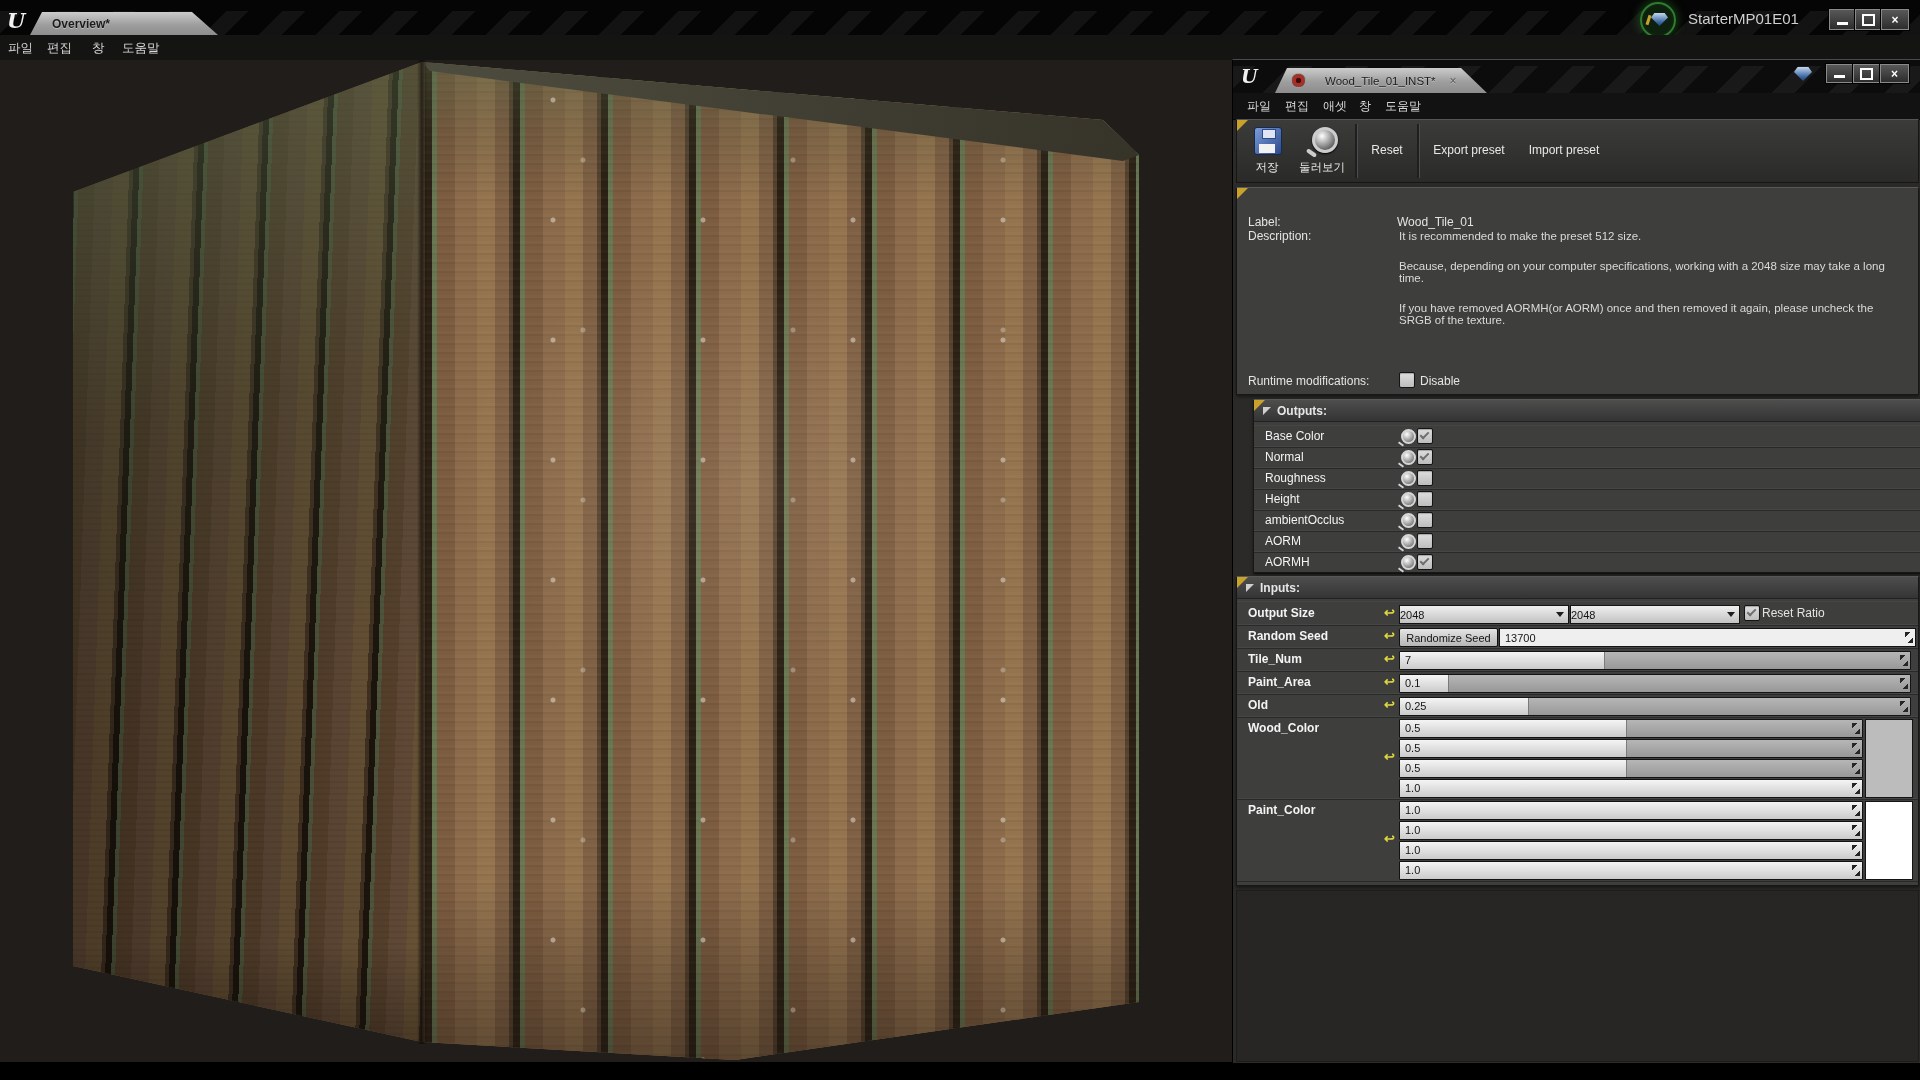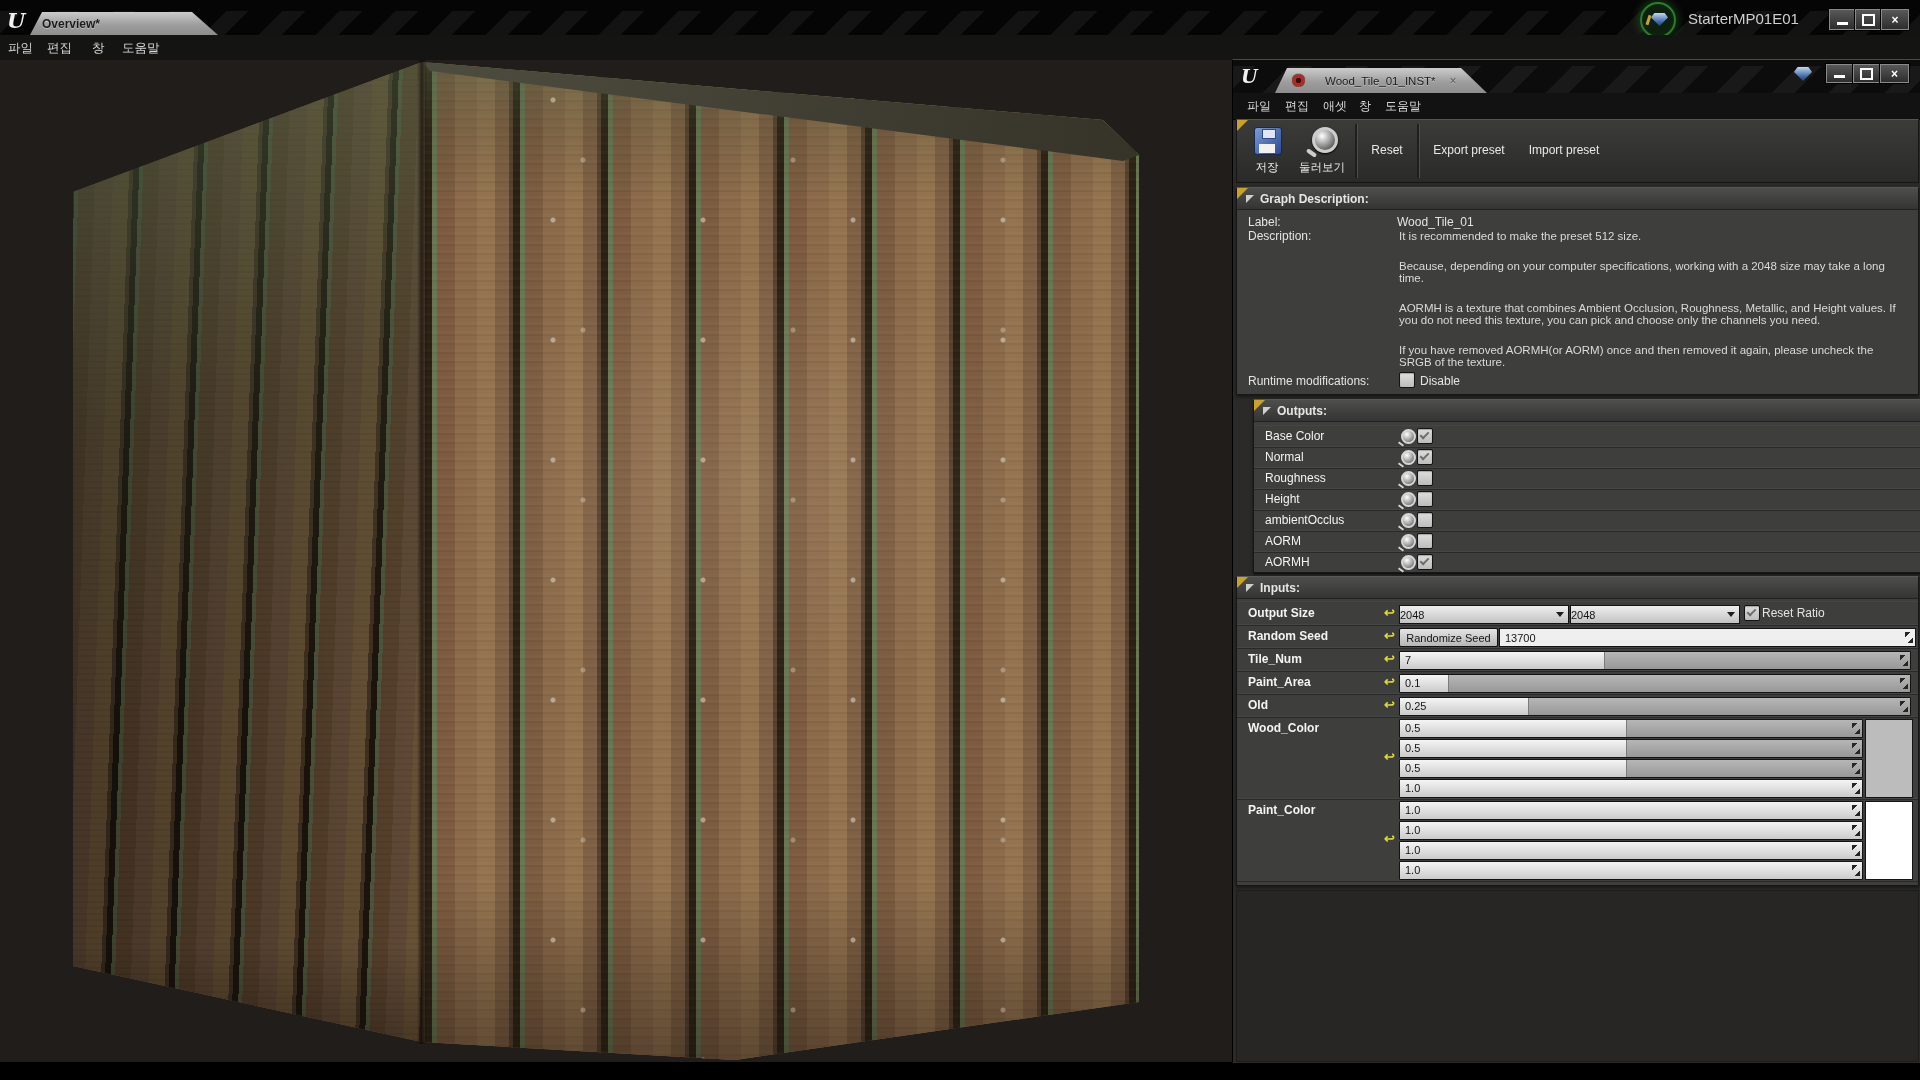--- a/index.html
+++ b/index.html
@@ -76,21 +76,21 @@
 </style>
 </head>
 <body>
 
 <div class="screen">
 
   <div class="abs" style="left:0;top:0;width:1920px;height:35px;background:#050505;">
     <div class="abs stripes" style="left:0;top:11px;right:0;bottom:0;"></div>
     <div class="abs ulogo" style="left:7px;top:8px;font-size:21px;">U</div>
     <div class="abs tab" style="left:30px;top:12px;width:188px;height:23px;">
-      <span style="margin-left:12px;">Overview*</span>
+      <span style="margin-left:22px;">Overview*</span>
     </div>
     <div class="greenball" style="left:1640px;top:2px;">
       <div class="abs" style="left:5px;top:11px;width:3px;height:10px;background:#c9a22c;transform:rotate(18deg);"></div>
       <div class="abs gem" style="left:9px;top:9px;width:17px;height:13px;"></div>
     </div>
     <span class="abs projname" style="left:1688px;top:10px;">StarterMP01E01</span>
     <div class="abs winbtn" style="left:1829px;top:9px;width:24px;height:19px;">
         <div class="g-min"></div>
       </div>
     <div class="abs winbtn" style="left:1855px;top:9px;width:24px;height:19px;">
@@ -202,31 +202,26 @@
       </div>
       <div class="sep" style="left:118px;"></div>
       <div class="abs tbtxt" style="left:124px;top:0;width:52px;height:60px;display:flex;align-items:center;justify-content:center;">Reset</div>
       <div class="sep" style="left:180px;"></div>
       <div class="abs tbtxt" style="left:188px;top:0;width:88px;height:60px;display:flex;align-items:center;justify-content:center;">Export preset</div>
       <div class="abs tbtxt" style="left:282px;top:0;width:90px;height:60px;display:flex;align-items:center;justify-content:center;">Import preset</div>
     </div>
 
     <div class="section" style="left:3px;top:127px;width:681px;height:206px;">
       <div class="gold"></div>
-      <div class="sec-h">
-        <span class="tri"></span>
-        <span>Graph Description:</span>
-      </div>
       <span class="abs lbl" style="left:11px;top:27px;">Label:</span>
       <span class="abs lbl" style="left:160px;top:27px;">Wood_Tile_01</span>
       <span class="abs lbl" style="left:11px;top:41px;">Description:</span>
       <div class="abs desc" style="left:162px;top:42px;width:508px;">
         <p>It is recommended to make the preset 512 size.</p>
         <p>Because, depending on your computer specifications, working with a 2048 size may take a long time.</p>
-        <p>AORMH is a texture that combines Ambient Occlusion, Roughness, Metallic, and Height values. If you do not need this texture, you can pick and choose only the channels you need.</p>
         <p>If you have removed AORMH(or AORM) once and then removed it again, please uncheck the SRGB of the texture.</p>
       </div>
       <span class="abs lbl" style="left:11px;top:186px;">Runtime modifications:</span>
       <div class="chk" style="left:162px;top:184px;"></div>
       <span class="abs lbl" style="left:183px;top:186px;">Disable</span>
     </div>
 
     <div class="section" style="left:20px;top:339px;width:681px;height:172px;">
       <div class="gold"></div>
       <div class="sec-h">

